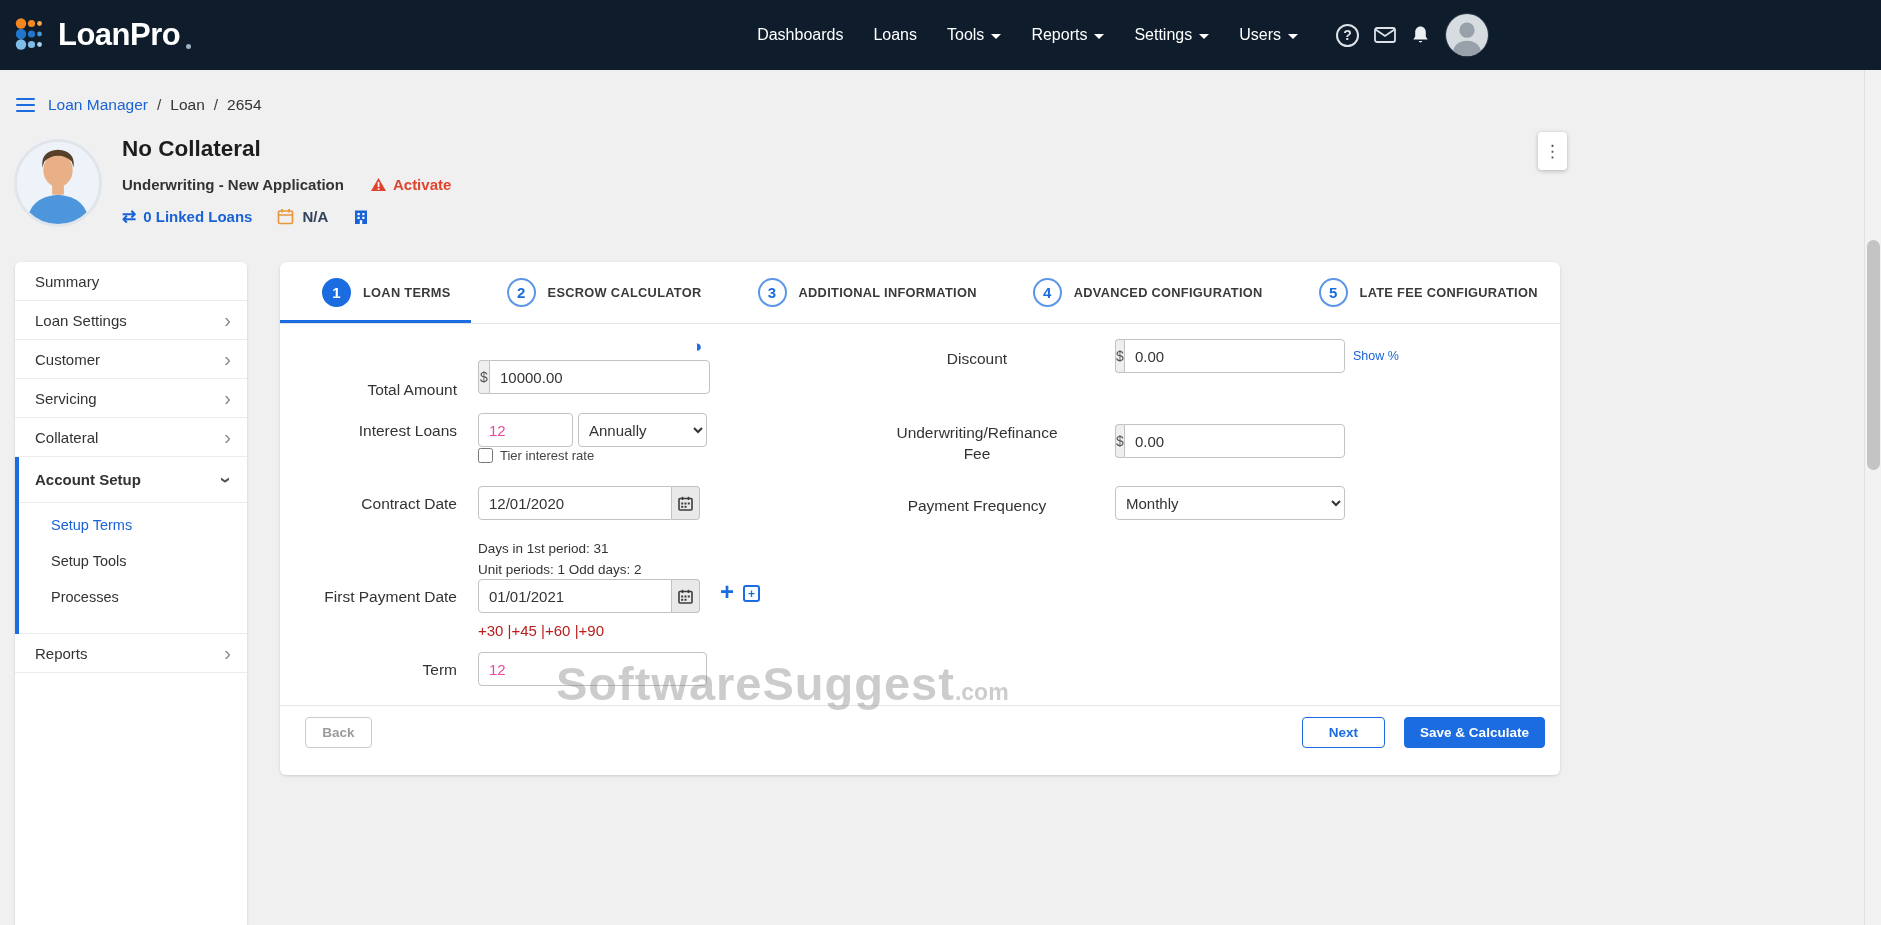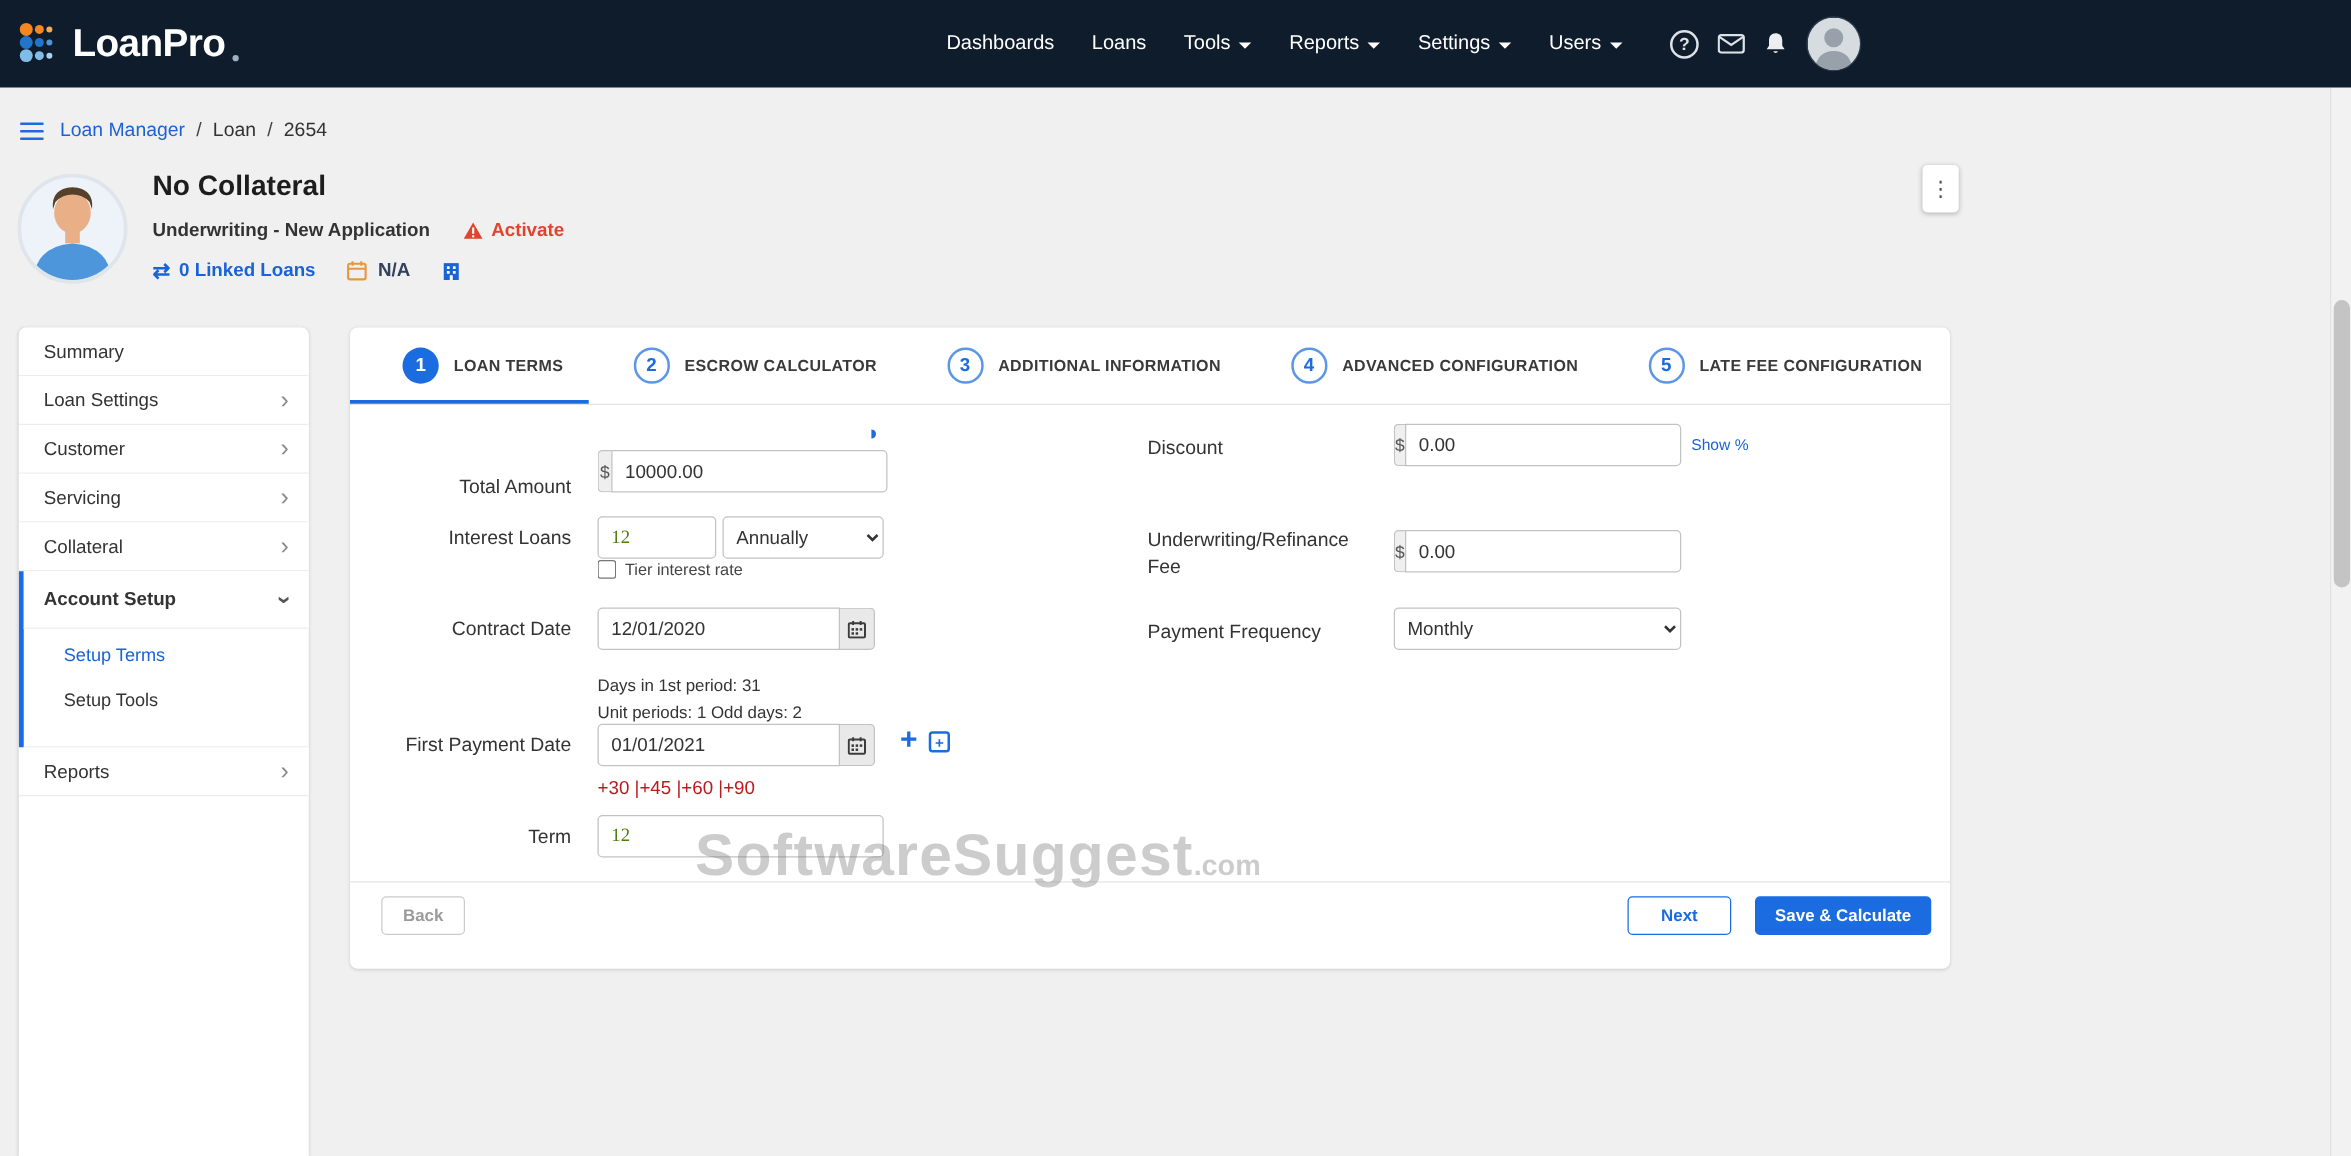--- a/index.html
+++ b/index.html
@@ -57,25 +57,25 @@
   .card{position:absolute;left:280px;top:262px;width:1280px;height:513px;background:#fff;border-radius:6px;box-shadow:0 1px 3px rgba(0,0,0,.15)}
   .steps{height:62px;border-bottom:1px solid #e4e4e4;display:flex;align-items:center;padding-left:42px;gap:56px}
   .step{position:relative;height:100%;display:flex;align-items:center;cursor:pointer}
   .step-circle{width:29px;height:29px;border-radius:50%;display:flex;align-items:center;justify-content:center;font-size:15px;font-weight:700}
   .step.active .step-circle{background:#1b6ce0;color:#fff}
   .step:not(.active) .step-circle{border:2px solid #5b97e6;color:#1b6ce0;background:#fff}
   .step-label{margin-left:12px;font-size:12.8px;font-weight:700;color:#3a3a3a;letter-spacing:.3px;white-space:nowrap}
   .step.active::after{content:"";position:absolute;left:-42px;right:-20px;bottom:0;height:3px;background:#1b6ce0}
 
   .flabel{position:absolute;font-size:15.5px;color:#333;text-align:right;width:157px;left:20px;line-height:21px}
-  .flabel-r{position:absolute;font-size:15.5px;color:#333;text-align:left;width:162px;left:638px;line-height:21px}
+  .flabel-r{position:absolute;font-size:15.5px;color:#333;text-align:center;width:162px;left:616px;line-height:21px}
   .money{position:absolute;display:flex;height:34px}
   .cur{width:26px;background:#efefef;border:1px solid #c2c2c2;border-right:none;border-radius:4px 0 0 4px;display:flex;align-items:center;justify-content:center;font-size:14px;color:#555}
   .money input{flex:1;border:1px solid #c2c2c2;border-radius:0 4px 4px 0;font-size:15px;color:#333;padding:0 10px;font-family:inherit;outline:none}
-  .tinput{position:absolute;height:34px;border:1px solid #c2c2c2;border-radius:4px;font-size:15px;color:#4d7c0f;padding:0 10px;font-family:Liberation Serif, serif;background:#fff;outline:none}
+  .tinput{position:absolute;height:34px;border:1px solid #c2c2c2;border-radius:4px;font-size:15px;color:#ec4899;padding:0 10px;font-family:Liberation Sans, sans-serif;background:#fff;outline:none}
   .sel{position:absolute;height:34px;border:1px solid #c2c2c2;border-radius:4px;font-size:15px;color:#333;padding:0 6px;background:#fff;font-family:inherit;outline:none}
   .dgroup{position:absolute;display:flex;height:34px}
   .dgroup input{width:194px;border:1px solid #c2c2c2;border-radius:4px 0 0 4px;font-size:15px;color:#333;padding:0 10px;font-family:inherit;outline:none}
   .calbtn{width:28px;border:1px solid #c2c2c2;border-left:none;background:#e9e9e9;border-radius:0 4px 4px 0;display:flex;align-items:center;justify-content:center;cursor:pointer}
   .toggle-glyph{position:absolute;left:412px;top:76px;font-size:17px;color:#1b6ce0;cursor:pointer;line-height:1}
   .cbrow{position:absolute;left:198px;top:186px;display:flex;align-items:center;gap:7px}
   .cbrow input{width:15px;height:15px;cursor:pointer}
   .cbrow label{font-size:13px;color:#444}
   .info-line{position:absolute;left:198px;font-size:13.5px;color:#333}
   .plus-glyph{position:absolute;left:440px;top:318px;font-size:24px;font-weight:700;color:#1b6ce0;cursor:pointer;line-height:1}
@@ -248,20 +248,21 @@
         <span class="chev">›</span>
       </div>
     <div class="side-group">
       <div class="side-item" style="height:46px">
           <span>Account Setup</span>
           <span class="chev chev-down">›</span>
         </div>
       <div class="side-children">
         <div class="side-child active">Setup Terms</div>
         <div class="side-child">Setup Tools</div>
+        <div class="side-child">Processes</div>
       </div>
     </div>
     <div class="side-item">
         <span>Reports</span>
         <span class="chev">›</span>
       </div>
   </aside>
 
   <main class="card">
 

